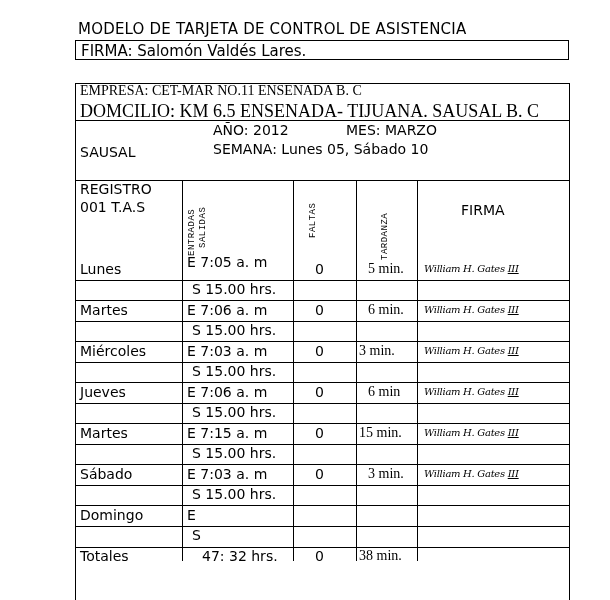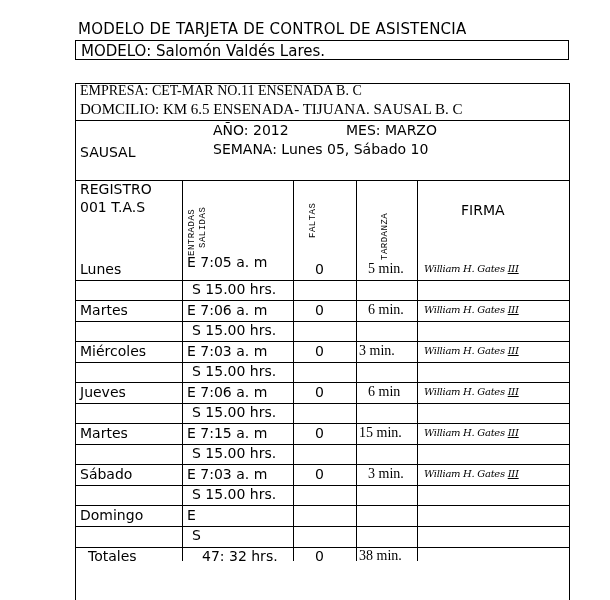--- a/index.html
+++ b/index.html
@@ -15,26 +15,26 @@
   .txt { position:absolute; white-space:nowrap; font-size:14px; }
   .rot { position:absolute; transform:rotate(-90deg); transform-origin:left top; white-space:nowrap; font-family:"Liberation Mono", monospace; font-size:9px; letter-spacing:0.5px; }
   .sig { position:absolute; font-family:"DejaVu Serif", serif; font-style:italic; font-size:10px; white-space:nowrap; letter-spacing:-0.3px; }
   .sig .u { text-decoration:underline; }
 </style>
 </head>
 <body>
 
 <div class="abs title">MODELO DE TARJETA DE CONTROL DE ASISTENCIA</div>
 <div class="abs name-box">
-  <span>MODELO: Salomón Valdés Lares.</span>
+  <span>FIRMA: Salomón Valdés Lares.</span>
 </div>
 
 <div class="abs card">
   <div class="txt serif" style="left:4px;top:-1px;font-size:14px;">EMPRESA: CET-MAR NO.11 ENSENADA B. C</div>
-  <div class="txt serif" style="left:4px;top:17px;font-size:15px;">DOMCILIO: KM 6.5 ENSENADA- TIJUANA. SAUSAL B. C</div>
+  <div class="txt serif" style="left:4px;top:17px;font-size:18px;">DOMCILIO: KM 6.5 ENSENADA- TIJUANA. SAUSAL B. C</div>
   <div class="hline" style="left:0;top:36px;width:493px;"></div>
 
   <div class="txt" style="left:137px;top:38px;">AÑO:  2012</div>
   <div class="txt" style="left:270px;top:38px;">MES: MARZO</div>
   <div class="txt" style="left:4px;top:60px;">SAUSAL</div>
   <div class="txt" style="left:137px;top:57px;">SEMANA: Lunes 05, Sábado 10</div>
   <div class="hline" style="left:0;top:96px;width:493px;"></div>
 
   <div id="grid">
       <div class="vline" style="left:106px;top:96px;height:381px;"></div>
@@ -96,18 +96,18 @@
       <div class="hline" style="left:0;top:401px;width:493px;"></div>
       <div class="txt" style="left:116px;top:402px;">S  15.00 hrs.</div>
       <div class="hline" style="left:0;top:421px;width:493px;"></div>
       <div class="txt" style="left:4px;top:423px;">Domingo</div>
       <div class="txt" style="left:111px;top:423px;">E</div>
       <div class="txt" style="left:239px;top:423px;"></div>
       <div class="txt serif" style="left:292px;top:423px;"></div>
       <div class="hline" style="left:0;top:442px;width:493px;"></div>
       <div class="txt" style="left:116px;top:443px;">S</div>
       <div class="hline" style="left:0;top:463px;width:493px;"></div>
-      <div class="txt" style="left:12px;top:464px;">Totales</div>
+      <div class="txt" style="left:4px;top:464px;">Totales</div>
       <div class="txt" style="left:126px;top:464px;">47: 32 hrs.</div>
       <div class="txt" style="left:239px;top:464px;">0</div>
       <div class="txt serif" style="left:283px;top:464px;">38 min.</div>
     </div>
 </div>
 
 </body></html>

